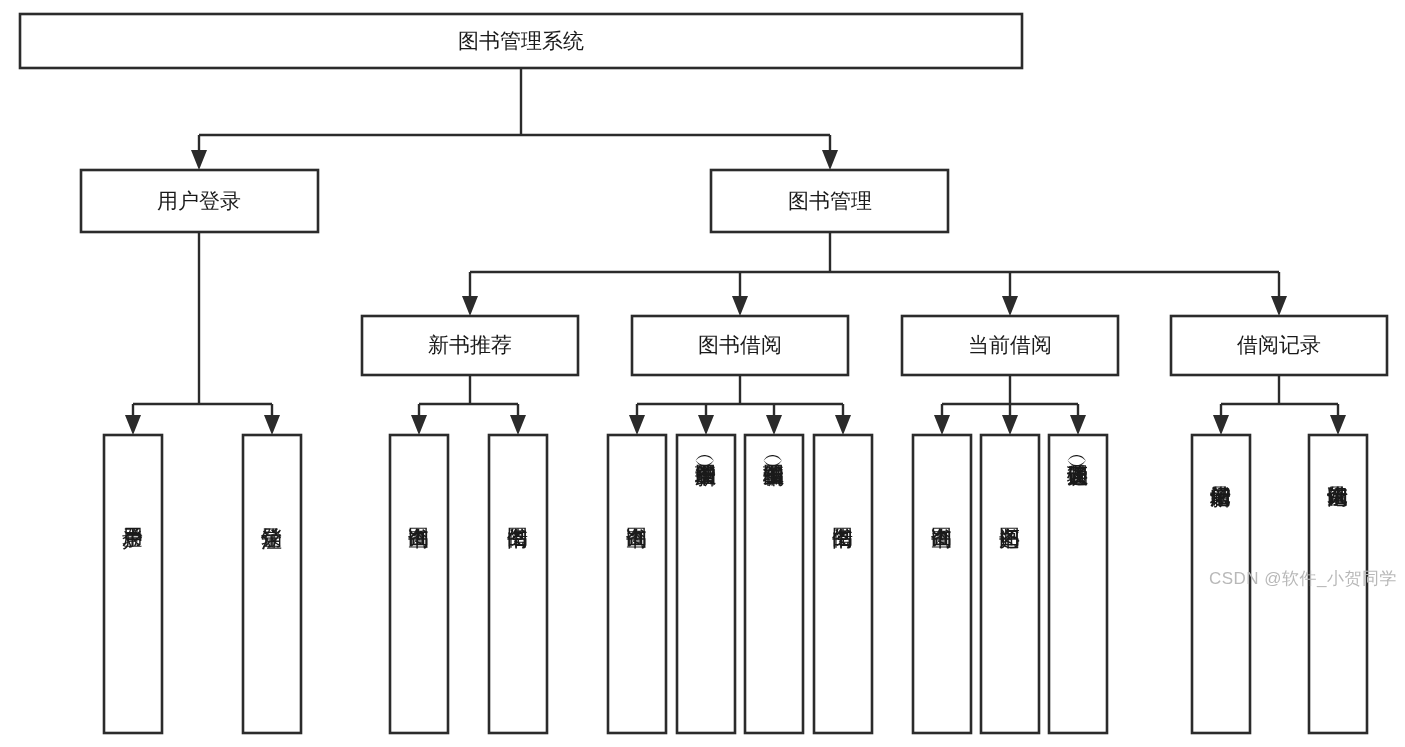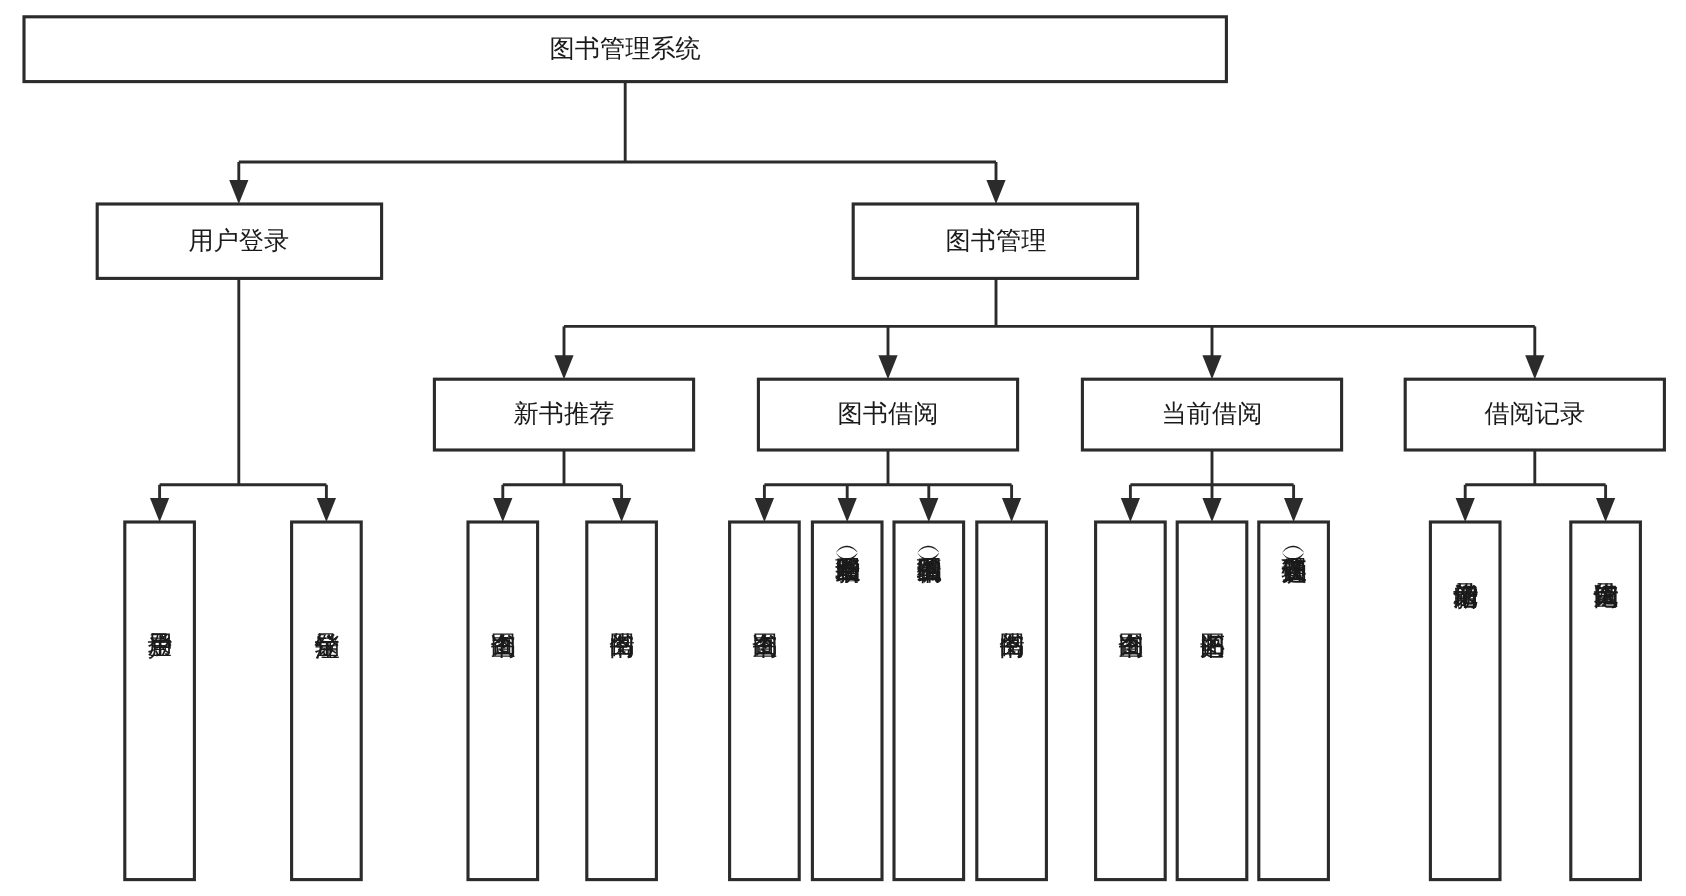--- a/index.html
+++ b/index.html
@@ -230,13 +230,14 @@
       <text class="node-label-v" x="1221" y="469">新增借阅记录</text>
     </g>
 
     <g>
       <rect class="node-box" x="1309" y="435" width="58" height="298"></rect>
       <text class="node-label-v" x="1338" y="469">查询借阅记录</text>
     </g>
 
   </svg>
 
+  <div class="watermark">CSDN @软件_小贺同学</div>
 </div>
 
 </body></html>

